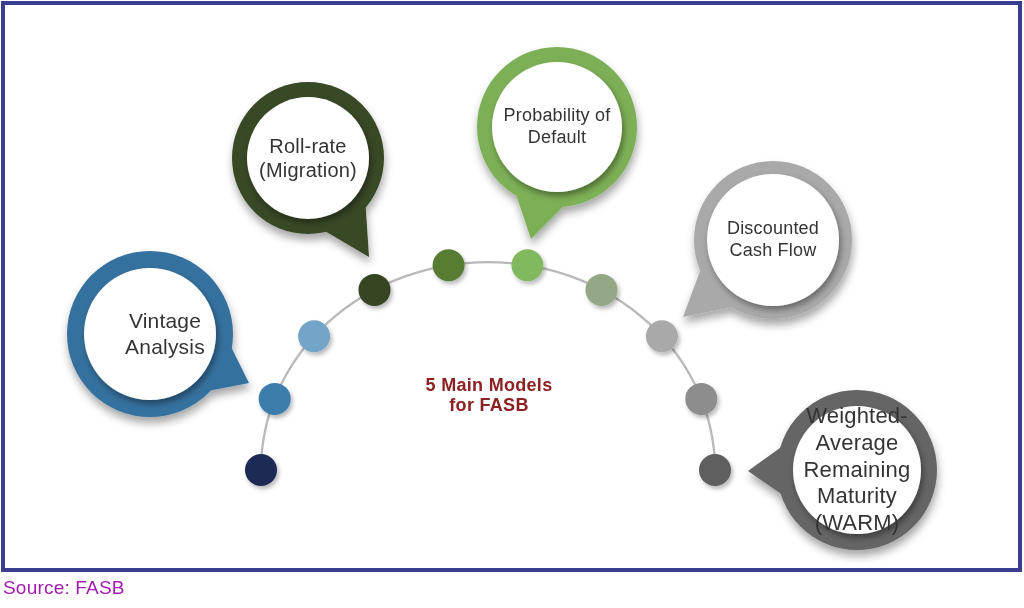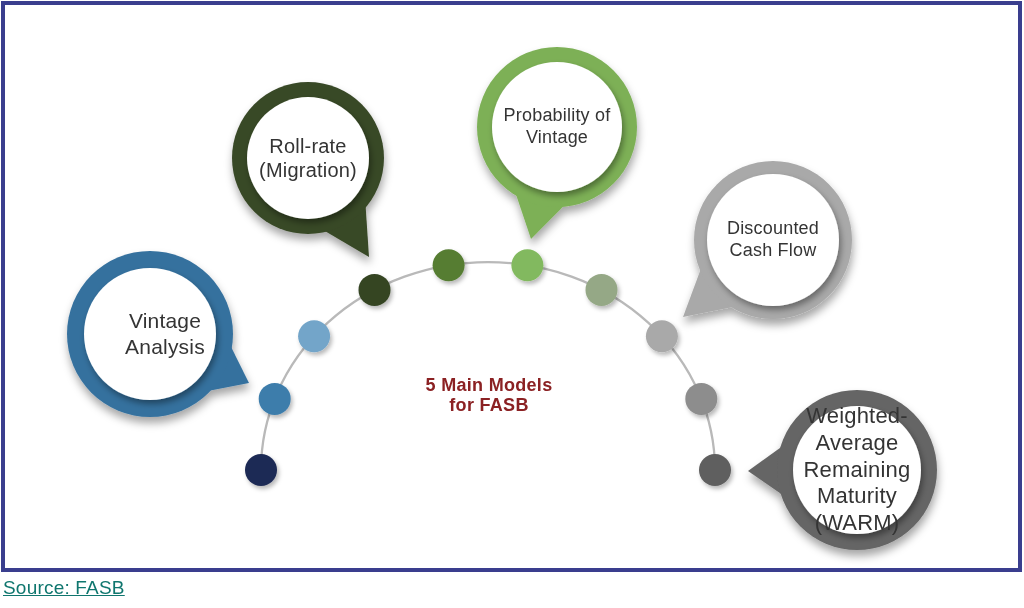--- a/index.html
+++ b/index.html
@@ -15,23 +15,22 @@
   .bubble-label{
     position:absolute;display:flex;align-items:center;justify-content:center;
     text-align:center;color:#343434;font-weight:500;line-height:1.22;
     letter-spacing:.2px;
   }
   .title{
     position:absolute;left:340px;top:376px;width:298px;text-align:center;
     font-weight:800;font-size:18px;line-height:1.1;letter-spacing:.3px;
   }
   .source{
-    position:absolute;left:3px;top:577px;font-size:19px;color:#0f766e;
+    position:absolute;left:3px;top:577px;font-size:19px;color:#a21caf;
     letter-spacing:.2px;
-    text-decoration:underline;
   }
 </style>
 </head>
 <body>
 
 <div class="frame" style="border-color: rgb(58, 62, 142);"></div>
 
 <svg class="svg-layer" id="diagram-svg" width="1024" height="608" viewBox="0 0 1024 608">
   <defs>
     <filter id="f-big" x="-30%" y="-30%" width="160%" height="160%">
@@ -84,21 +83,21 @@
       <circle cx="601.5" cy="289.9" r="16" fill="#95a886" filter="url(#f-dot)"></circle>
       <circle cx="661.9" cy="336.3" r="16" fill="#a9a9a9" filter="url(#f-dot)"></circle>
       <circle cx="701.3" cy="398.9" r="16" fill="#8d8d8d" filter="url(#f-dot)"></circle>
       <circle cx="715.0" cy="470.0" r="16" fill="#5f5f5f" filter="url(#f-dot)"></circle>
     </g>
 </svg>
 
 <div id="labels-layer">
     <div class="bubble-label" style="left: 109px; top: 268px; width: 112px; height: 132px; font-size: 21px; text-align: center;">Vintage Analysis</div>
     <div class="bubble-label" style="left: 246px; top: 97px; width: 124px; height: 122px; font-size: 20px;">Roll-rate (Migration)</div>
-    <div class="bubble-label" style="left: 494px; top: 62px; width: 126px; height: 130px; font-size: 18px;">Probability of Vintage</div>
+    <div class="bubble-label" style="left: 494px; top: 62px; width: 126px; height: 130px; font-size: 18px;">Probability of Default</div>
     <div class="bubble-label" style="left: 705px; top: 174px; width: 136px; height: 132px; font-size: 18px;">Discounted Cash Flow</div>
     <div class="bubble-label" style="left: 801px; top: 406px; width: 112px; height: 128px; font-size: 22px;">Weighted-Average Remaining Maturity (WARM)</div>
   </div>
 
 <div class="title" style="color: rgb(139, 33, 35);">
   <div>5 Main Models</div>
   <div>for FASB</div>
 </div>
 
 <div class="source">Source: FASB</div>

